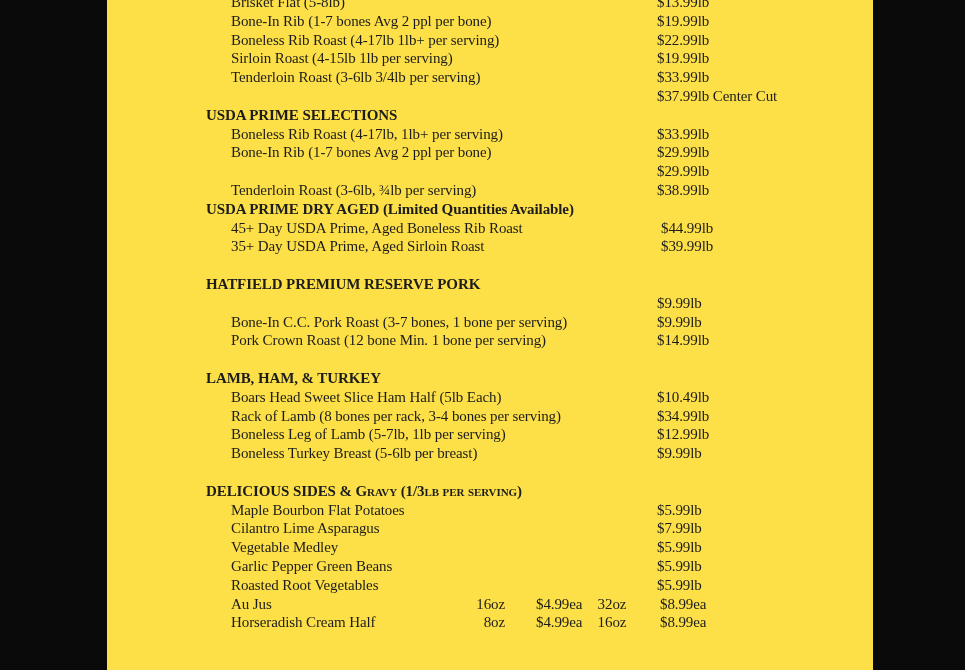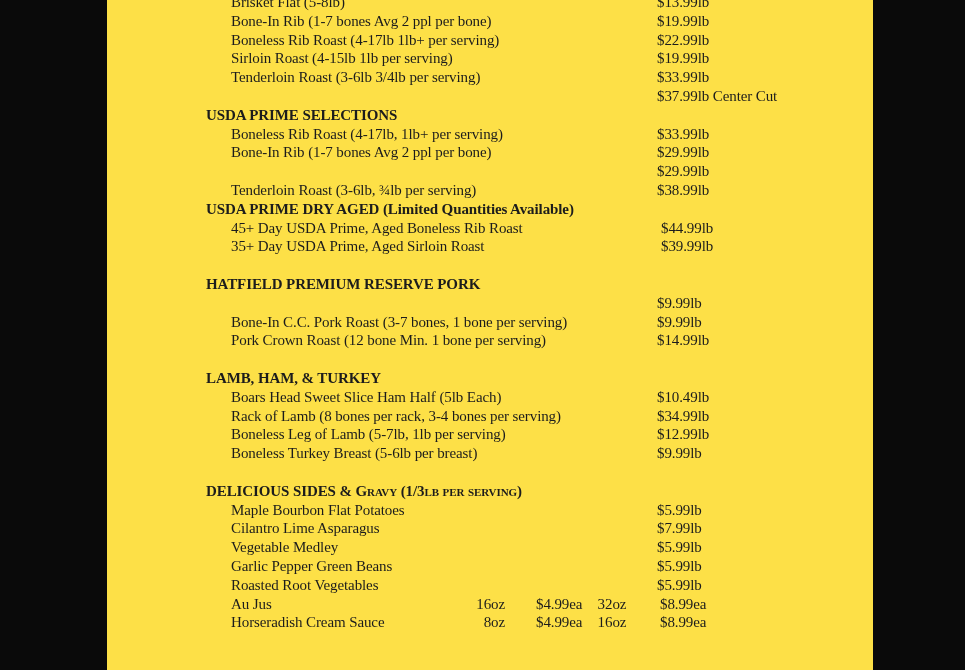--- a/index.html
+++ b/index.html
@@ -200,21 +200,21 @@
           <span class="price">$5.99lb</span>
         </div>
         <div class="row">
           <span class="name">Au Jus</span>
           <span class="size1">16oz</span>
           <span class="price1">$4.99ea</span>
           <span class="size2">32oz</span>
           <span class="price2">$8.99ea</span>
         </div>
         <div class="row">
-          <span class="name">Horseradish Cream Sauce</span>
+          <span class="name">Horseradish Cream Half</span>
           <span class="size1">8oz</span>
           <span class="price1">$4.99ea</span>
           <span class="size2">16oz</span>
           <span class="price2">$8.99ea</span>
         </div>
       </div>
   </div>
 </div>
 
 </body></html>

